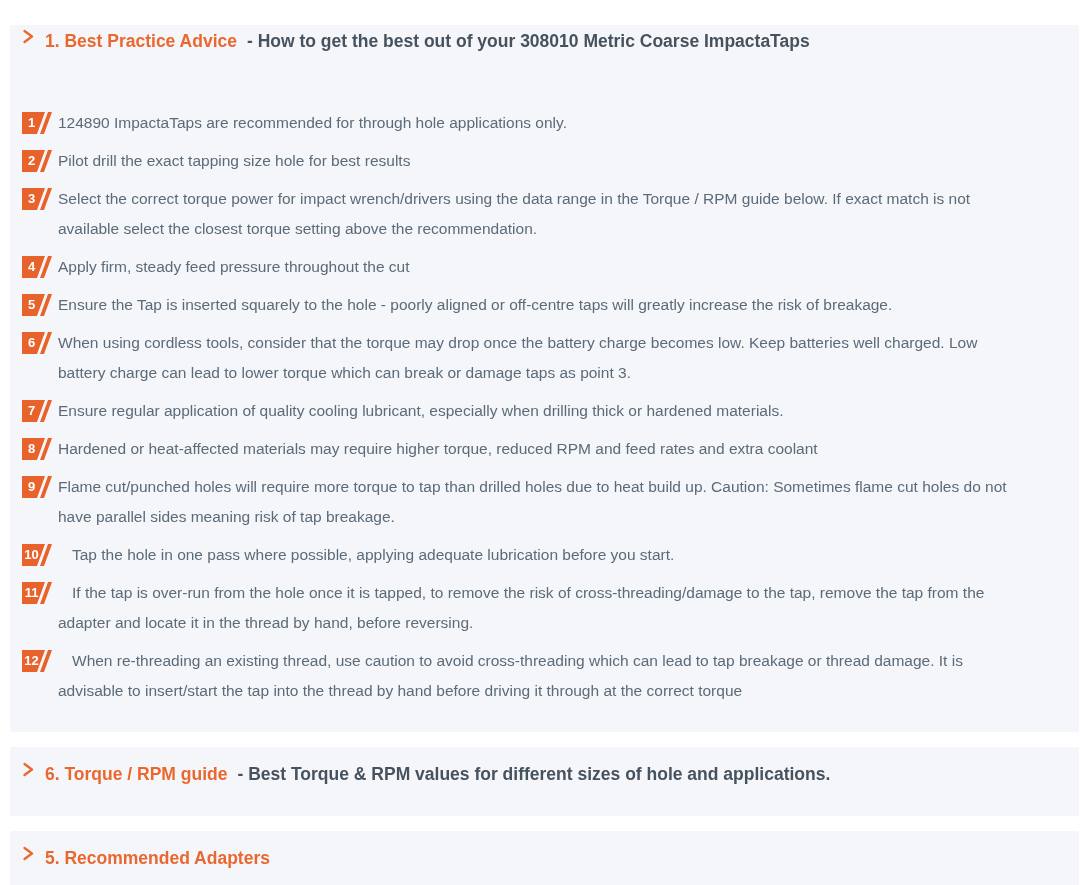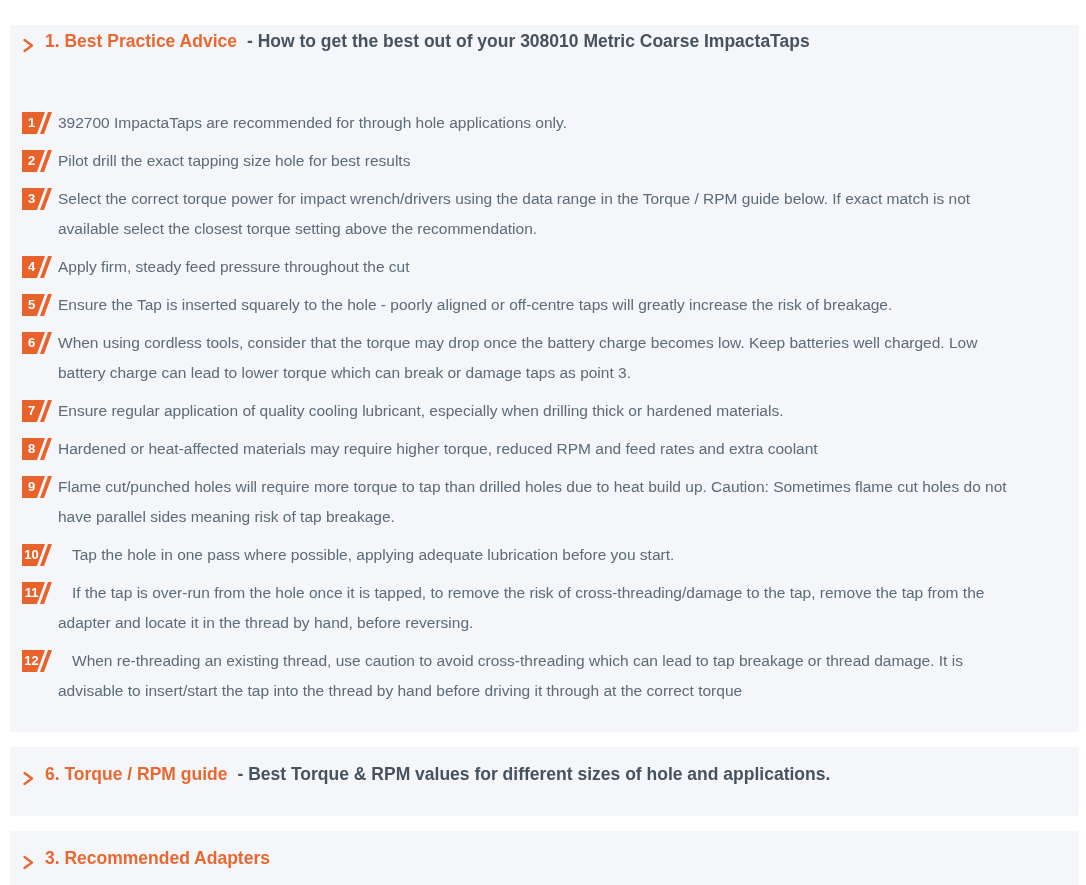--- a/index.html
+++ b/index.html
@@ -25,21 +25,21 @@
     margin: 0 7px 15px 10px;
     border-radius: 2px;
     padding: 3px 20px 20px 12px;
     overflow: hidden;
   }
   .panel.first { margin-top: 25px; height: 707px; }
   .panel.collapsed { height: 69px; padding-top: 14px; }
 
   .accordion-header {
     display: flex;
-    align-items: flex-end;
+    align-items: flex-start;
     gap: 10px;
     font-size: 17.5px;
     line-height: 26px;
     cursor: pointer;
     user-select: none;
   }
   .chev {
     flex: 0 0 auto;
     width: 13px; height: 17px;
     color: var(--accent);
@@ -110,21 +110,21 @@
           <polyline points="2,3 9.5,8.5 2,14" fill="none" stroke="currentColor" stroke-width="2.3" stroke-linecap="round" stroke-linejoin="round"></polyline>
         </svg>
       </span>
       <span class="acc-title">1. Best Practice Advice</span>
       <span class="acc-subtitle">- How to get the best out of your 308010 Metric Coarse ImpactaTaps</span>
     </div>
 
     <ul class="bp-list">
       <li class="bp-item">
         <span class="badge">1</span>
-        <span>392700 ImpactaTaps are recommended for through hole applications only.</span>
+        <span>124890 ImpactaTaps are recommended for through hole applications only.</span>
       </li>
       <li class="bp-item">
         <span class="badge">2</span>
         <span>Pilot drill the exact tapping size hole for best results</span>
       </li>
       <li class="bp-item">
         <span class="badge">3</span>
         <span>Select the correct torque power for impact wrench/drivers using the data range in the Torque / RPM guide below. If exact match is not available select the closest torque setting above the recommendation.</span>
       </li>
       <li class="bp-item">
@@ -178,18 +178,18 @@
     </div>
   </section>
 
   <section class="panel collapsed">
     <div class="accordion-header">
       <span class="chev">
         <svg viewBox="0 0 12 17" width="13" height="17" aria-hidden="true">
           <polyline points="2,3 9.5,8.5 2,14" fill="none" stroke="currentColor" stroke-width="2.3" stroke-linecap="round" stroke-linejoin="round"></polyline>
         </svg>
       </span>
-      <span class="acc-title">3. Recommended Adapters</span>
+      <span class="acc-title">5. Recommended Adapters</span>
       <span class="acc-subtitle"></span>
     </div>
   </section>
 
 </div>
 
 </body></html>

